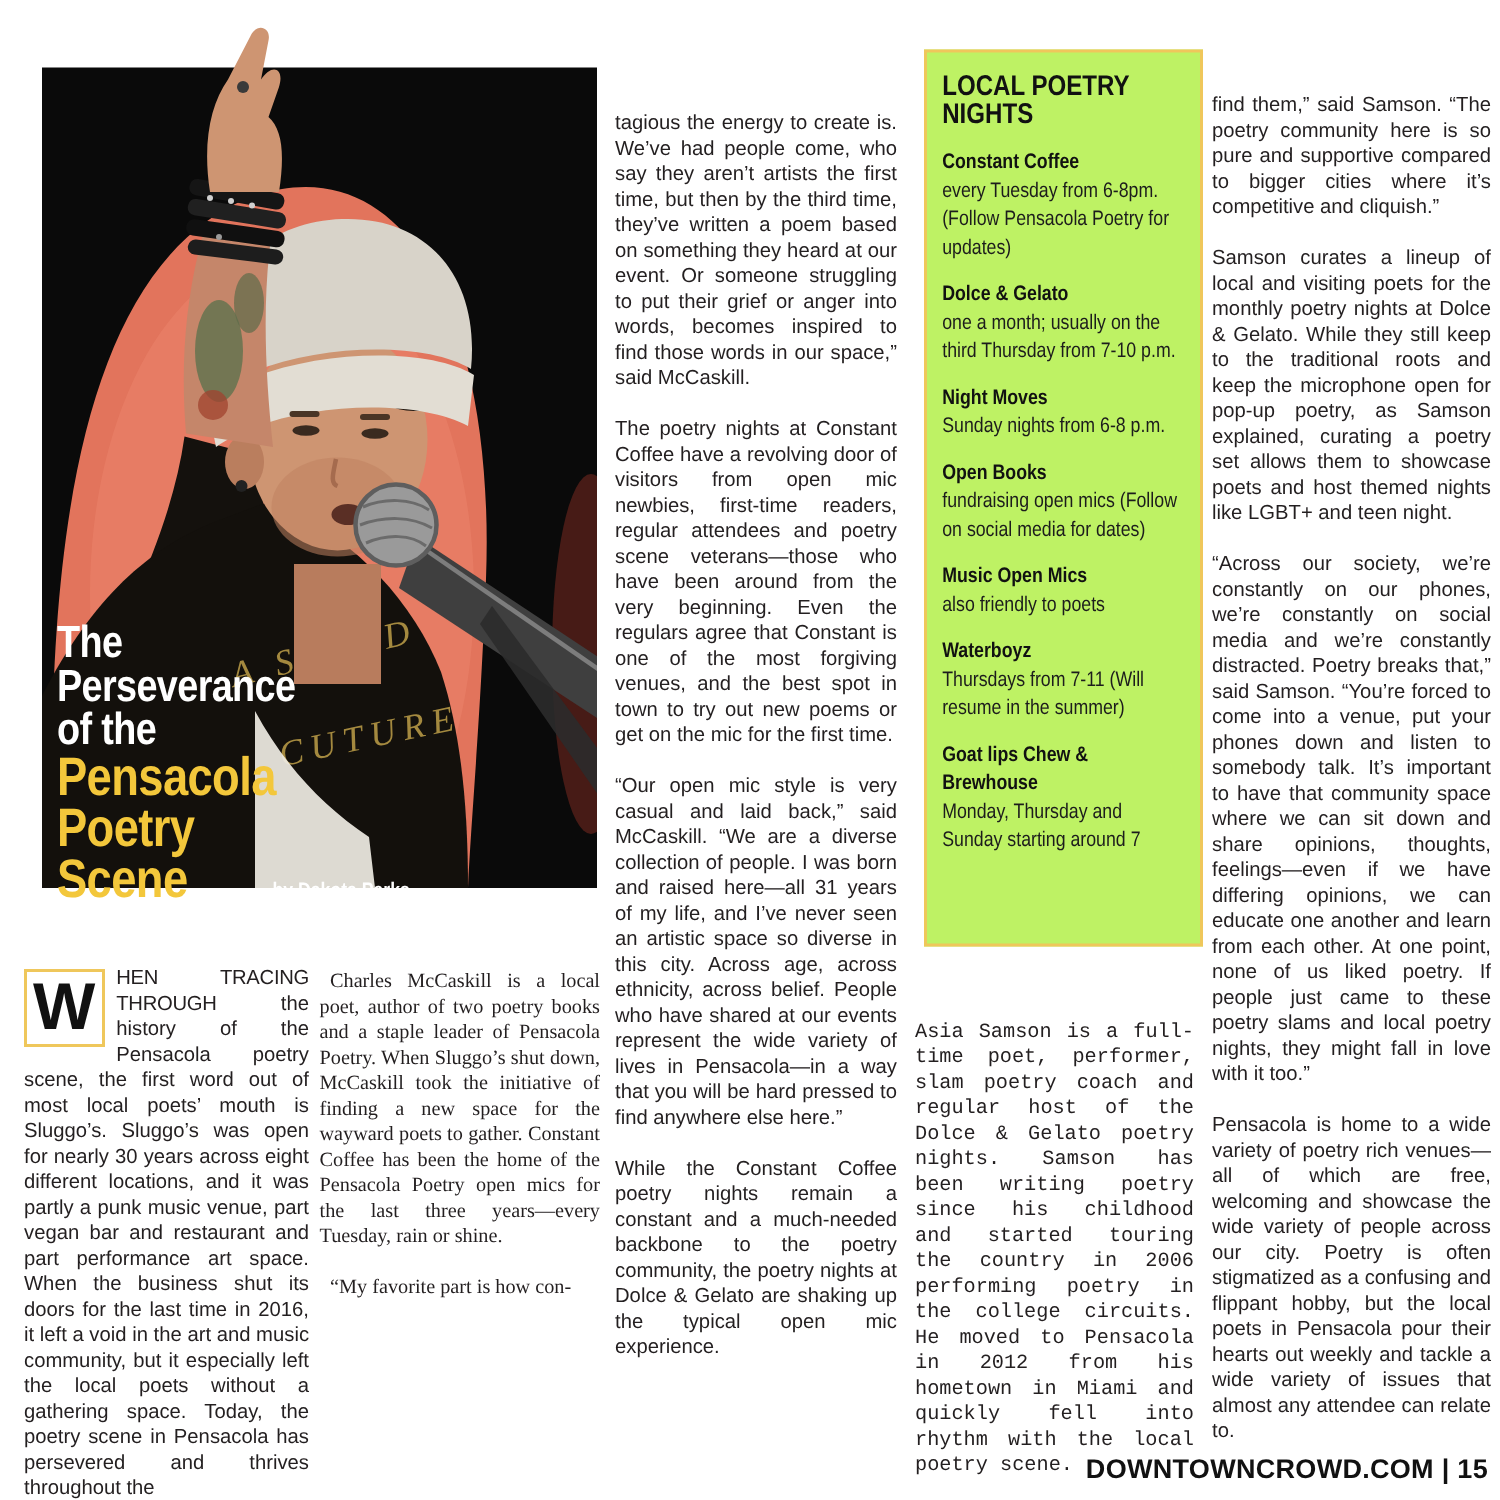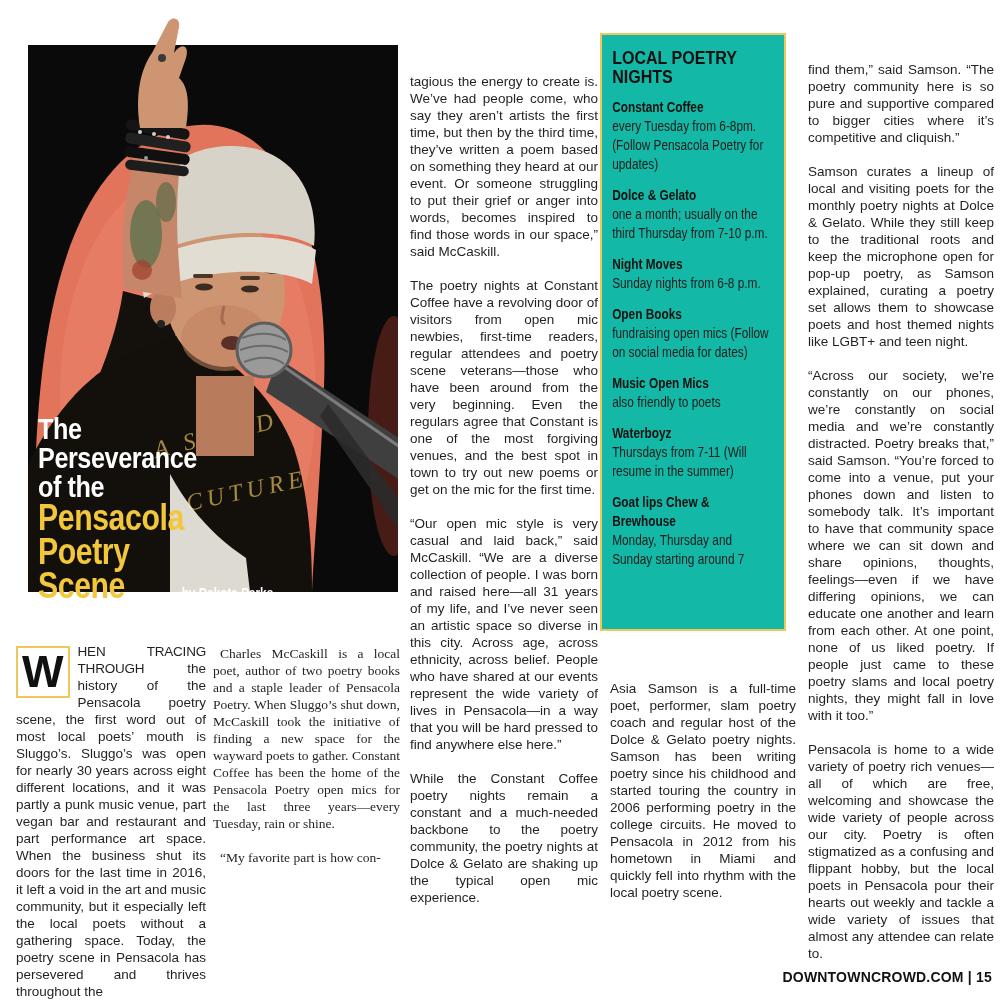--- a/index.html
+++ b/index.html
@@ -26,44 +26,44 @@
   .t-row{display:flex;align-items:flex-end;}
   .t-byline{color:#ffffff;font-size:14px;font-weight:700;letter-spacing:0;margin-left:10px;padding-bottom:3px;white-space:nowrap;}
   
   .col{position:absolute;width:190px;font-size:13.5px;line-height:17px;text-align:justify;color:var(--ink);margin-top:35px;}
   .col p{margin:0 0 17px 0;}
   .col p:last-child{margin-bottom:0;}
   .indent{text-indent:7px;font-family:Liberation Serif, serif;}
   #col1{left:16px;top:608px;}
   #col2{left:213px;top:610px;width:187px;}
   #col3{left:410px;top:38px;width:188px;}
-  #col4{left:610px;top:645px;width:186px;}
+  #col4{left:610px;top:645px;width:186px;font-family:Liberation Mono, monospace;}
   #col5{left:808px;top:26px;width:186px;}
   .dropcap{
     float:left;font-size:44px;line-height:44px;font-weight:800;color:#111;
     border:2px solid var(--box-yellow);padding:2px 4px 2px;margin:3px 8px 0 0;
   }
   .lead{font-weight:400;letter-spacing:-0.2px;}
   
   .sidebar{
-    position:absolute;left:600px;top:33px;width:186px;height:598px;
-    border:2px solid var(--box-yellow);box-sizing:border-box;background:#14b8a6;
+    position:absolute;left:616px;top:33px;width:186px;height:598px;
+    border:2px solid var(--box-yellow);box-sizing:border-box;background:#bef264;
   }
   .sb-inner{
     padding:13px 12px;width:187px;
     transform:scaleX(0.845);transform-origin:left top;
   }
   .sb-title{margin:0 0 4px 0;font-size:19px;line-height:19px;font-weight:800;color:#111;letter-spacing:0;}
   .entry{margin-top:12px;font-size:14px;line-height:19px;}
   .entry-name{font-weight:800;color:#111;}
   .entry-details{font-weight:400;color:#1c1c1c;}
   
   .footer{
     position:absolute;left:700px;top:969px;width:292px;text-align:right;
-    font-size:14px;font-weight:700;letter-spacing:0.2px;color:#111;
+    font-size:18px;font-weight:700;letter-spacing:0.2px;color:#111;
   }
 </style>
 </head>
 <body>
 
 <div class="page">
 
   <div class="photo-wrap">
     <svg width="370" height="586" viewBox="0 0 370 586" aria-hidden="true">
       <defs>

